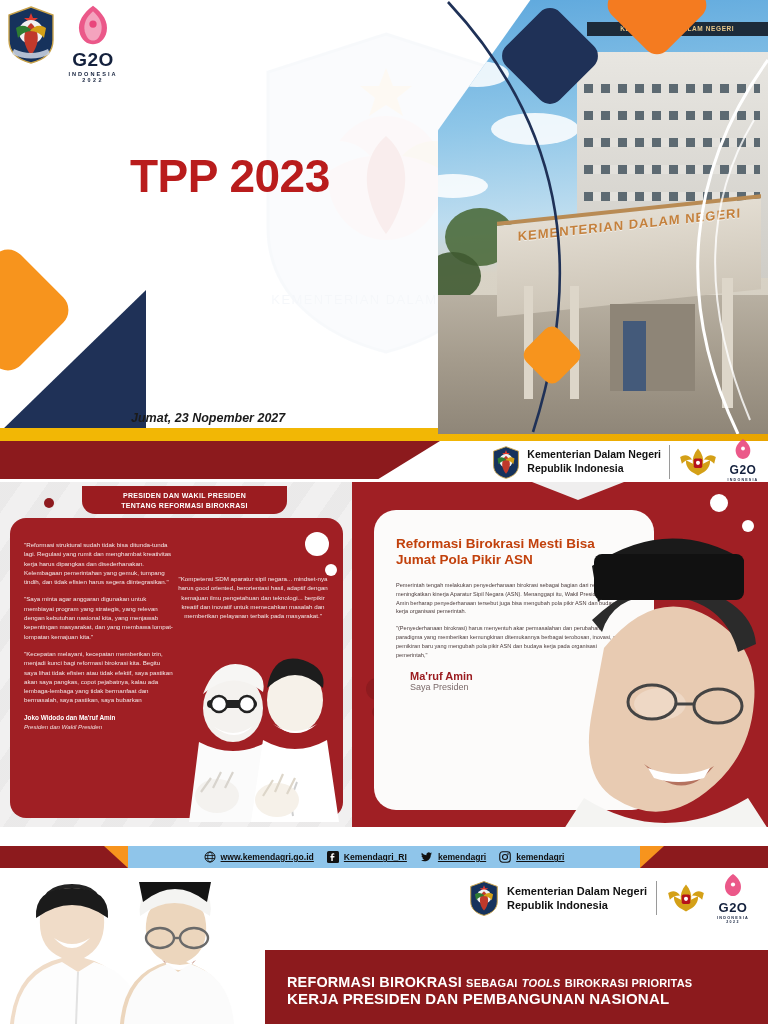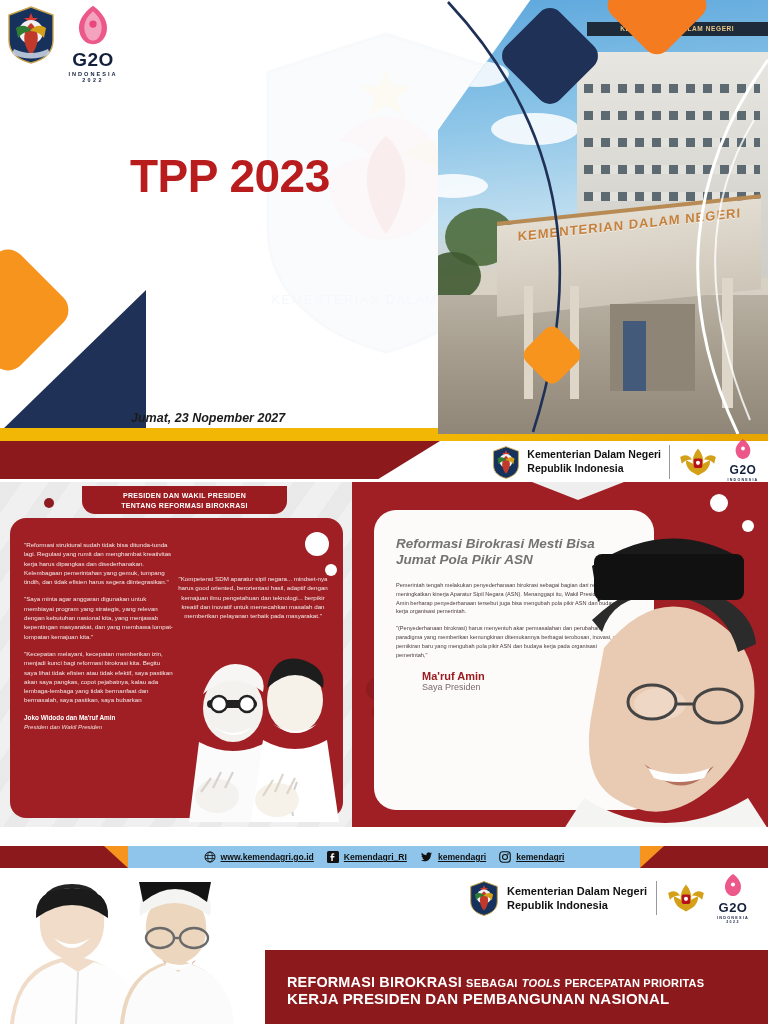--- a/index.html
+++ b/index.html
@@ -120,26 +120,26 @@
   .attrib .n { font-weight:bold; font-size:6.4px; color:#fff; }
   .attrib .r { font-style:italic; font-size:6.1px; color:#f0dede; }
   .cartoon { position:absolute; right:-4px; bottom:-4px; width:170px; height:190px; }
 
   .ig-right { position:absolute; left:352px; top:48px; width:416px; height:345px;
     background:#a01f24; overflow:hidden; }
   .chev { position:absolute; left:180px; top:0; width:92px; height:18px;
     background:#efeeee; clip-path:polygon(0 0,100% 0,50% 100%); }
   .wcard { position:absolute; left:22px; top:28px; width:280px; height:300px;
     background:#fcfbfa; border-radius:22px; }
-  .wcard h2 { font-size:13.5px; color:#737373; font-weight:bold;
-    line-height:1.22; margin:26px 0 0 22px; width:240px;font-style:italic; }
+  .wcard h2 { font-size:13.5px; color:#c2410c; font-weight:bold;
+    line-height:1.22; margin:26px 0 0 22px; width:240px; }
   .wcard .body { margin:12px 0 0 22px; width:230px; font-size:5.6px;
     color:#4a3b3b; line-height:1.58; }
   .wcard .body p { margin-bottom:8px; }
-  .wcard .who { margin:10px 0 0 48px; }
+  .wcard .who { margin:10px 0 0 36px; }
   .wcard .who .n { font-size:11px; font-weight:bold; color:#9b1c20; }
   .wcard .who .r { font-size:9px; color:#7a6a6a; }
   .portrait { position:absolute; right:-10px; top:46px; width:230px; height:300px; }
 
   
   .socialbar { position:absolute; left:0; bottom:0; width:768px; height:22px;
     background:#8c1a1d; display:flex; align-items:center; }
   .social-inner { position:absolute; left:128px; top:0; width:512px; height:22px;
     background:#8fc5ea; display:flex; align-items:center; justify-content:center;
     gap:13px; }
@@ -467,19 +467,19 @@
         <div class="g20sub" style="font-size:3.8px;letter-spacing:1.2px;">INDONESIA</div>
         <div class="g20yr" style="font-size:3.6px;letter-spacing:1.4px;">2022</div>
       </div>
     </div>
 
     <div class="s3-banner">
       <div class="l1">
         <span>REFORMASI BIROKRASI</span>
         <span class="sm">SEBAGAI</span>
         <span class="it">TOOLS</span>
-        <span class="sm">PERCEPATAN PRIORITAS</span>
+        <span class="sm">BIROKRASI PRIORITAS</span>
       </div>
       <div class="l2">KERJA PRESIDEN DAN PEMBANGUNAN NASIONAL</div>
     </div>
   </div>
 
 </div>
 
 </body></html>

